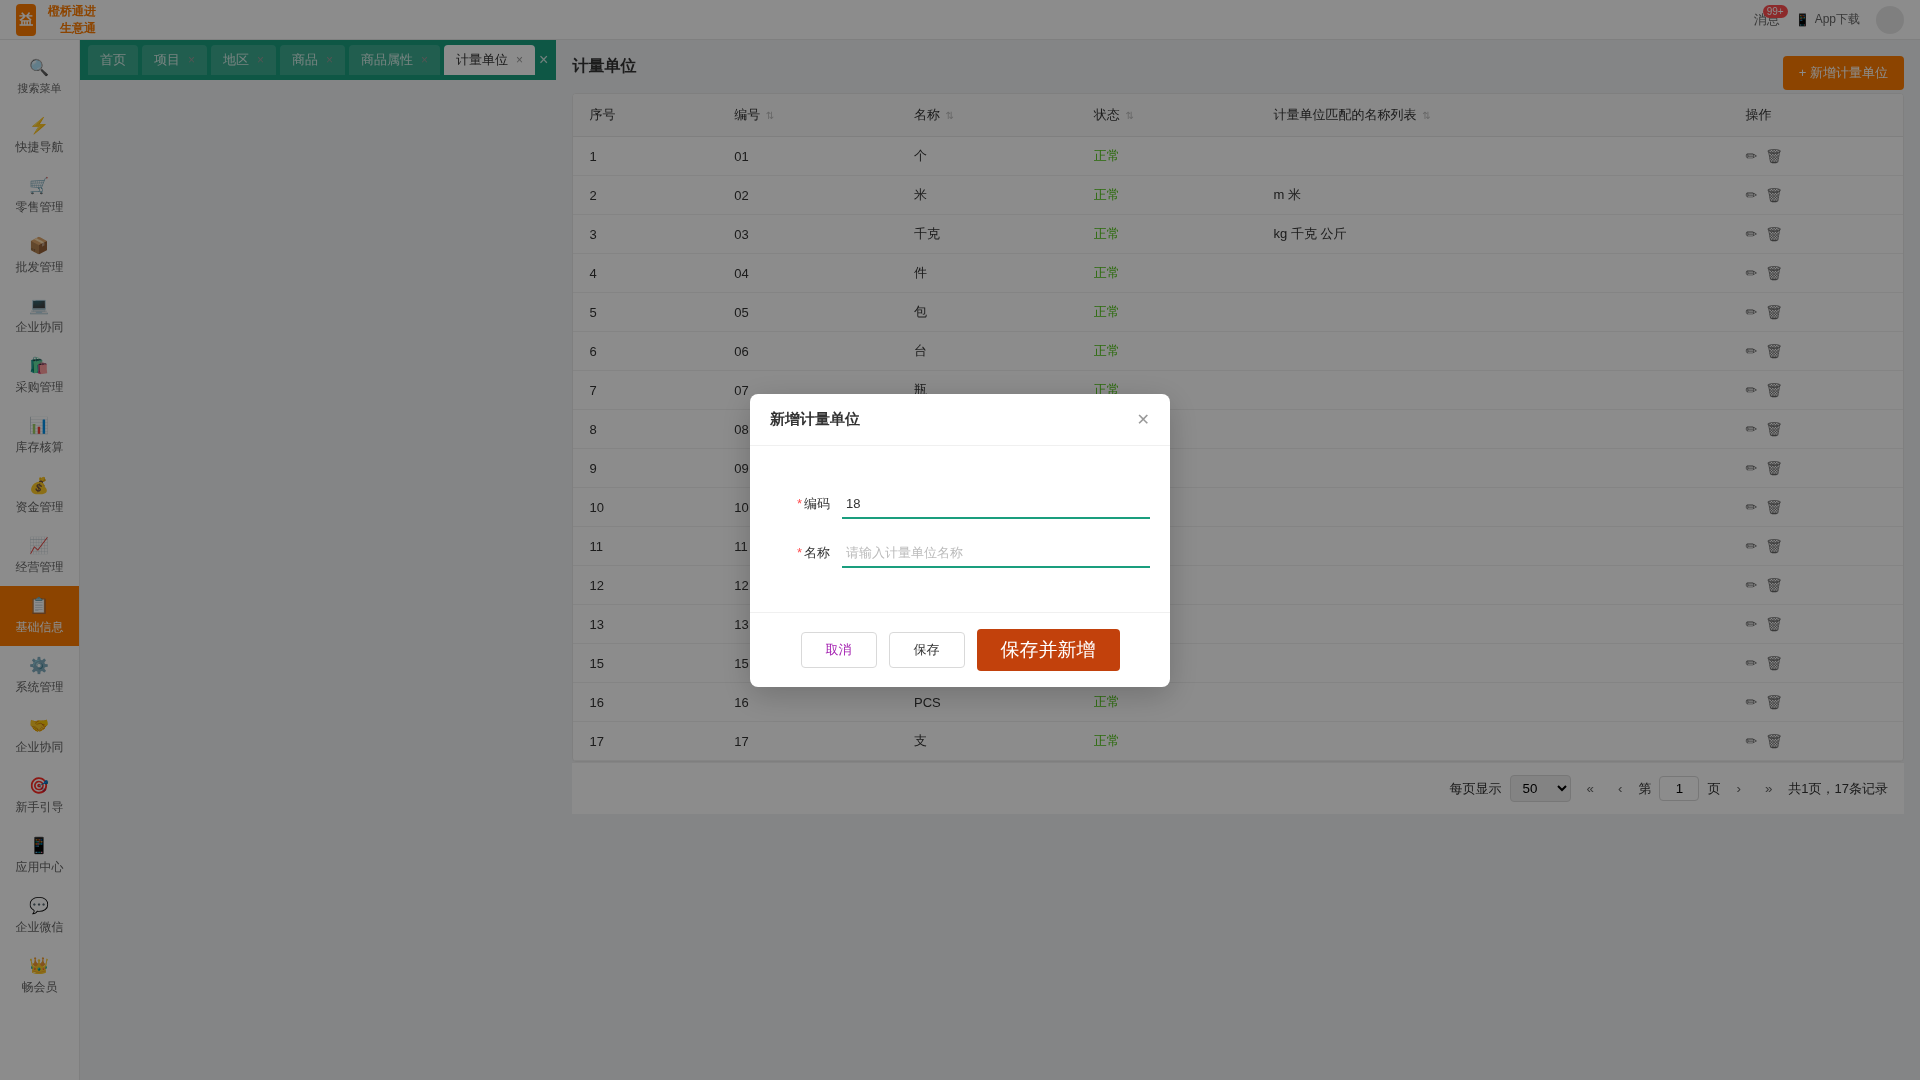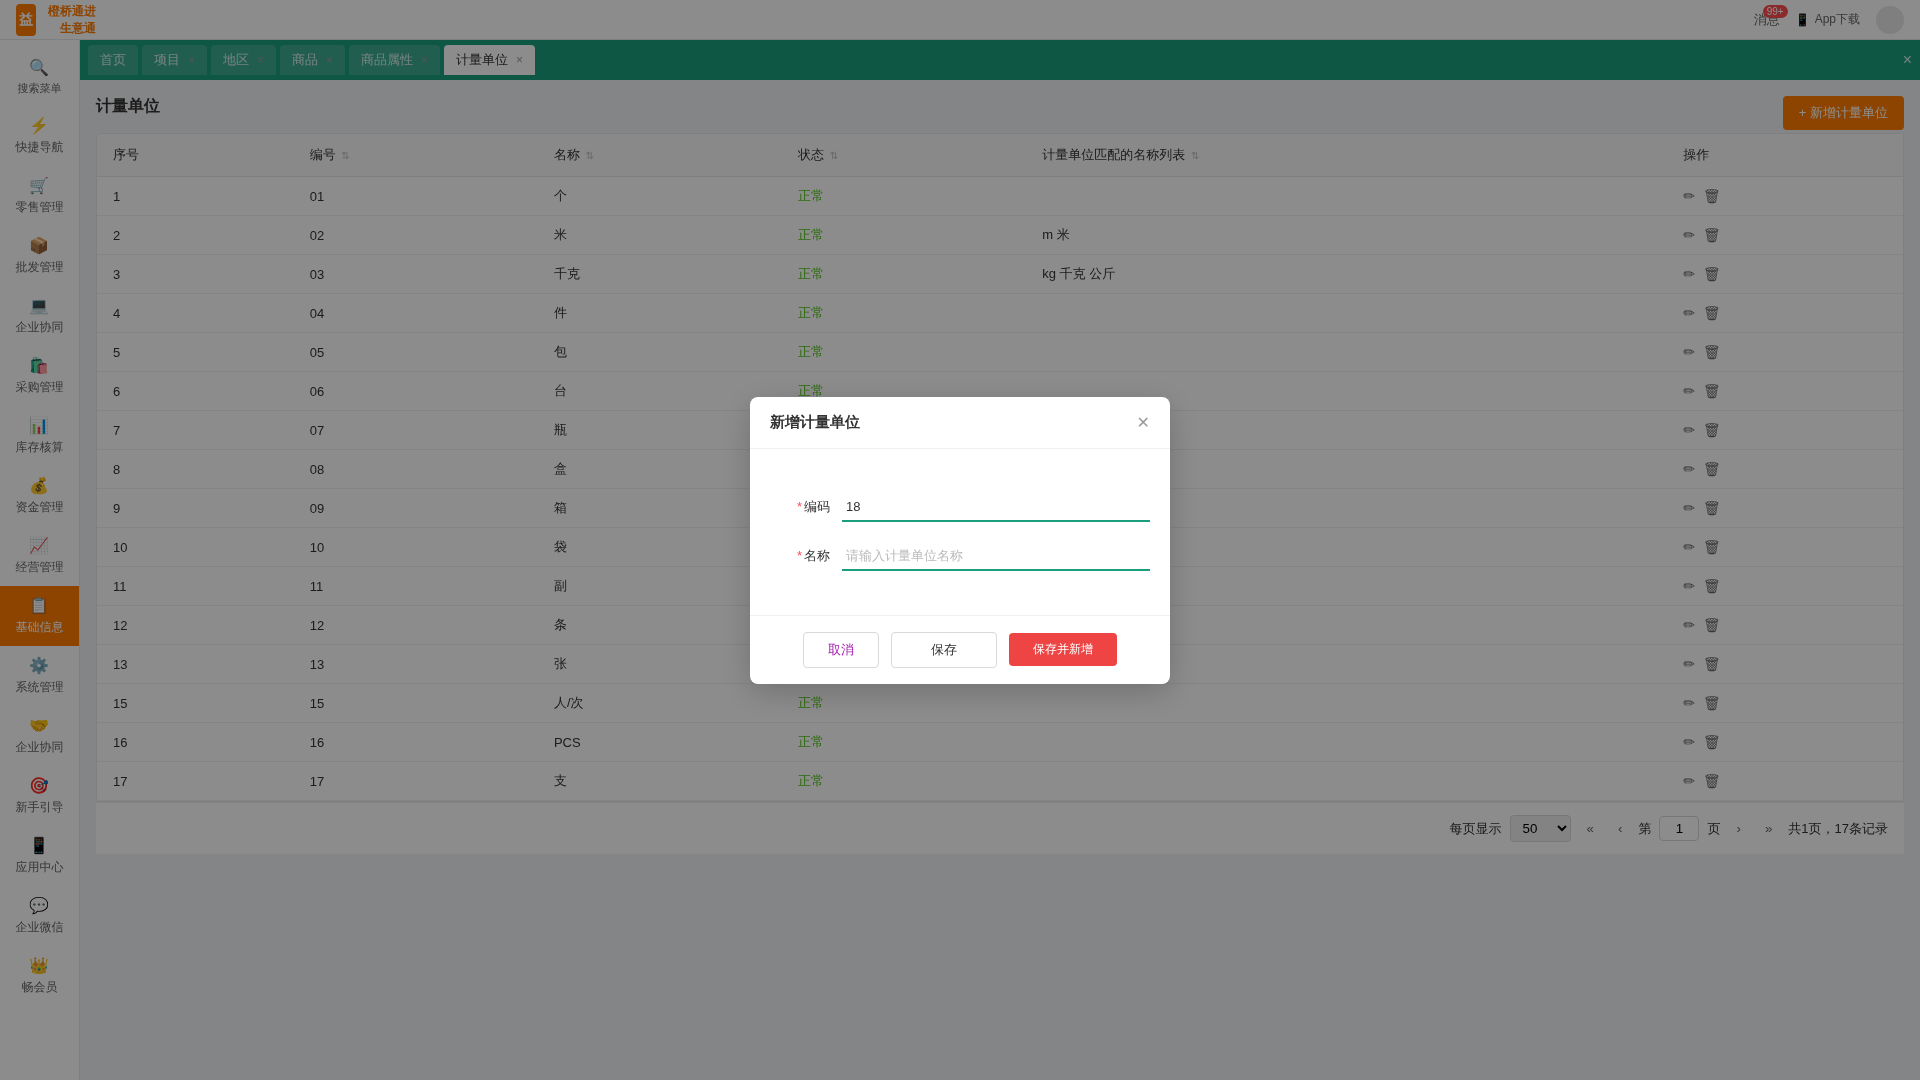--- a/index.html
+++ b/index.html
@@ -21,21 +21,21 @@
     .layout { display: flex; height: calc(1080px - 40px); }
 
     
     .sidebar { width: 80px; background: #fff; border-right: 1px solid #e8e8e8; display: flex; flex-direction: column; padding-top: 8px; }
     .sidebar-item { display: flex; flex-direction: column; align-items: center; padding: 10px 4px; cursor: pointer; color: #666; font-size: 12px; gap: 4px; }
     .sidebar-item.active { background: #ff7d00; color: white; }
     .sidebar-item .icon { font-size: 16px; }
     .sidebar-search { font-size: 11px; }
 
     
-    .main { flex: 1; display: flex; flex-direction: column; overflow: hidden; }
+    .main { flex: 1; display: flex; flex-direction: row; overflow: hidden; }
 
     
     .tab-bar { height: 40px; background: #1a9e7e; display: flex; align-items: center; padding: 0 8px; gap: 4px; }
     .tab { display: flex; align-items: center; gap: 6px; padding: 6px 12px; border-radius: 4px 4px 0 0; cursor: pointer; font-size: 13px; color: rgba(255,255,255,0.8); background: rgba(255,255,255,0.15); }
     .tab.active { background: #fff; color: #333; }
     .tab-close { font-size: 12px; color: #999; cursor: pointer; margin-left: 2px; }
     .tab-bar-close { margin-left: auto; color: rgba(255,255,255,0.8); cursor: pointer; font-size: 16px; }
 
     
     .content { flex: 1; padding: 16px; overflow: auto; position: relative; }
@@ -70,22 +70,22 @@
     .modal-title { font-size: 15px; font-weight: 600; color: #333; }
     .modal-close { cursor: pointer; color: #999; font-size: 16px; background: none; border: none; }
     .modal-body { padding: 24px 20px; }
     .form-item { display: flex; align-items: center; margin-bottom: 20px; margin-top: 20px; }
     .form-label { width: 60px; text-align: right; margin-right: 12px; font-size: 13px; color: #333; }
     .form-label.required::before { content: '*'; color: #ff4d4f; margin-right: 2px; }
     .form-input { flex: 1; border: none; border-bottom: 2px solid #1a9e7e; outline: none; padding: 6px 4px; font-size: 13px; color: #333; background: transparent; }
     .form-input::placeholder { color: #bbb; }
     .modal-footer { display: flex; align-items: center; justify-content: center; gap: 12px; padding: 16px 20px; border-top: 1px solid #f0f0f0; }
     .btn-cancel { border: 1px solid #d9d9d9; background: white; color: #a21caf; padding: 8px 24px; border-radius: 4px; cursor: pointer; font-size: 13px; }
-    .btn-save { border: 1px solid #d9d9d9; background: white; color: #333; padding: 8px 39px; border-radius: 4px; cursor: pointer; font-size: 13px; }
-    .btn-save-new { background: #ef4444; color: white; border: none; padding: 8px 24px; border-radius: 4px; cursor: pointer; font-size: 12px; }
+    .btn-save { border: 1px solid #d9d9d9; background: white; color: #333; padding: 8px 24px; border-radius: 4px; cursor: pointer; font-size: 13px; }
+    .btn-save-new { background: #c2410c; color: white; border: none; padding: 8px 24px; border-radius: 4px; cursor: pointer; font-size: 19px; }
   </style>
 </head>
 <body>
 
 <div class="top-bar">
   <div class="top-bar-left">
     <div class="logo-area">
       <div class="logo-icon">益</div>
       <div class="logo-text">橙桥通进生意通</div>
     </div>

